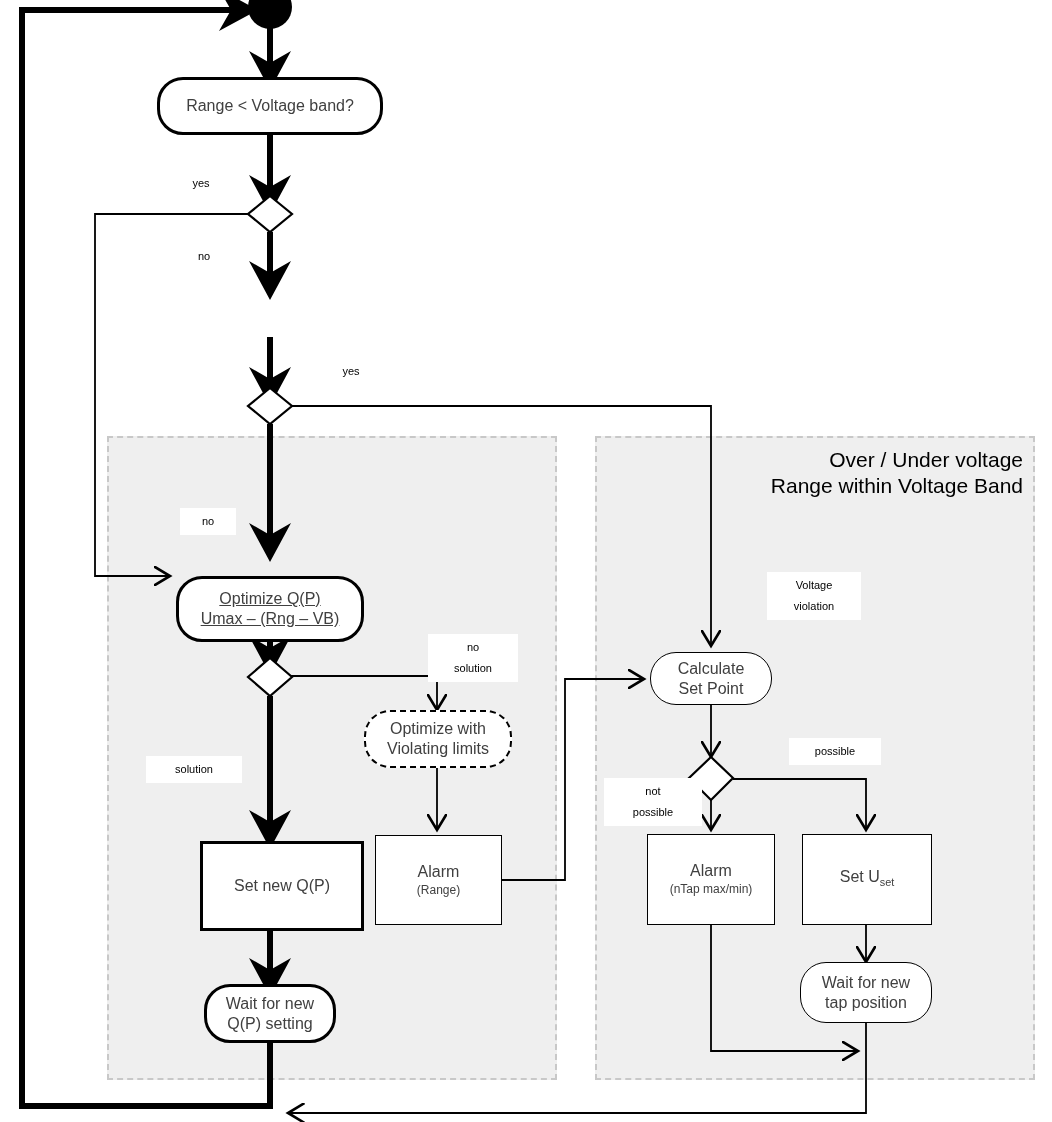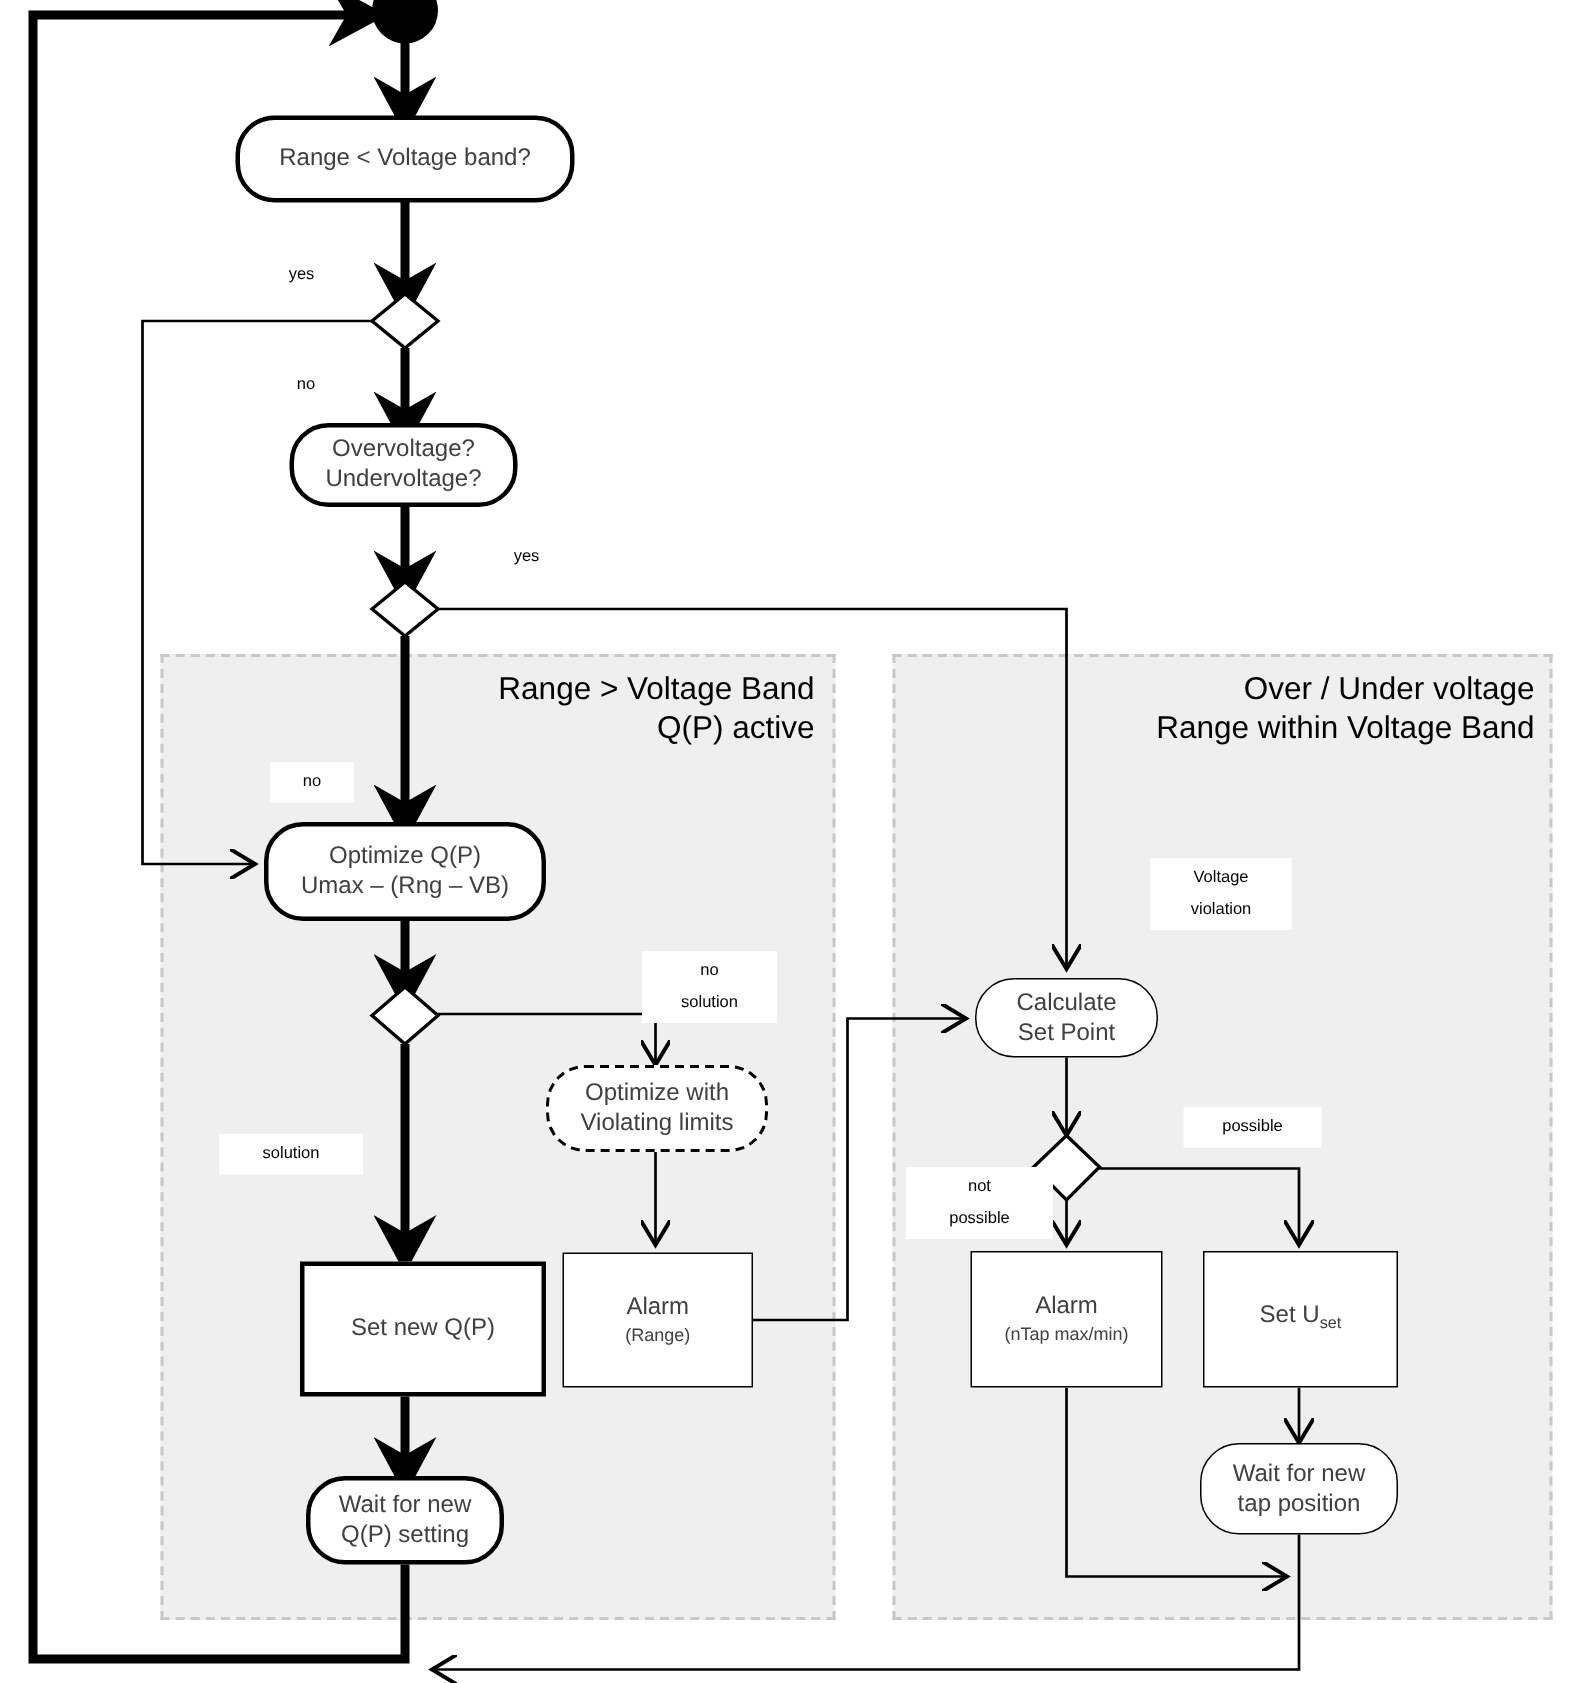--- a/index.html
+++ b/index.html
@@ -95,22 +95,20 @@
   sub { font-size: 0.68em; }
 </style>
 </head>
 <body>
 
 <div id="canvas">
 
   <div class="lane" style="left:107px; top:436px; width:450px; height:644px;"></div>
   <div class="lane" style="left:595px; top:436px; width:440px; height:644px;"></div>
 
-  <div class="lane-title" style="left:207px; top:447px; width:336px;">Range &gt; Voltage Band
-Q(P) active</div>
   <div class="lane-title" style="left:665px; top:447px; width:358px;">Over / Under voltage
 Range within Voltage Band</div>
 
   <svg class="layer" viewBox="0 0 1052 1122" xmlns="http://www.w3.org/2000/svg">
     <defs>
       <marker id="ah-thick" viewBox="0 0 14 14" refX="7" refY="7" markerWidth="7" markerHeight="7" orient="auto-start-reverse">
         <path d="M0,0 L13,7 L0,14 L4,7 Z" fill="#000"></path>
       </marker>
       <marker id="ah-open" viewBox="0 0 12 12" refX="10" refY="6" markerWidth="11" markerHeight="11" orient="auto-start-reverse">
         <path d="M0,0 L10,6 L0,12" fill="none" stroke="#000" stroke-width="1.6"></path>
@@ -170,26 +168,22 @@
       <polygon points="711,757 733,778 711,800 689,778"></polygon>
     </g>
 
     <circle cx="270" cy="7" r="22" fill="#000"></circle>
   </svg>
 
   <div class="node rounded-thick" style="left:157px; top:77px; width:226px; height:58px;">
     <span class="l1">Range &lt; Voltage band?</span>
   </div>
 
-  <div class="node rounded-thick" style="left:193px; top:282px; width:152px; height:56px;">
-    <span class="l1">Overvoltage?</span>
-    <span class="l2">Undervoltage?</span>
-  </div>
-
-  <div class="node rounded-thick" style="left:176px; top:548px; width:188px; height:66px;">
+
+  <div class="node rounded-thick" style="left:176px; top:576px; width:188px; height:66px;text-decoration:underline;">
     <span class="l1">Optimize Q(P)</span>
     <span class="l2">Umax – (Rng – VB)</span>
   </div>
 
   <div class="node rounded-dashed" style="left:364px; top:710px; width:148px; height:58px;">
     <span class="l1">Optimize with</span>
     <span class="l2">Violating limits</span>
   </div>
 
   <div class="node rect-thick" style="left:200px; top:841px; width:164px; height:90px;">

